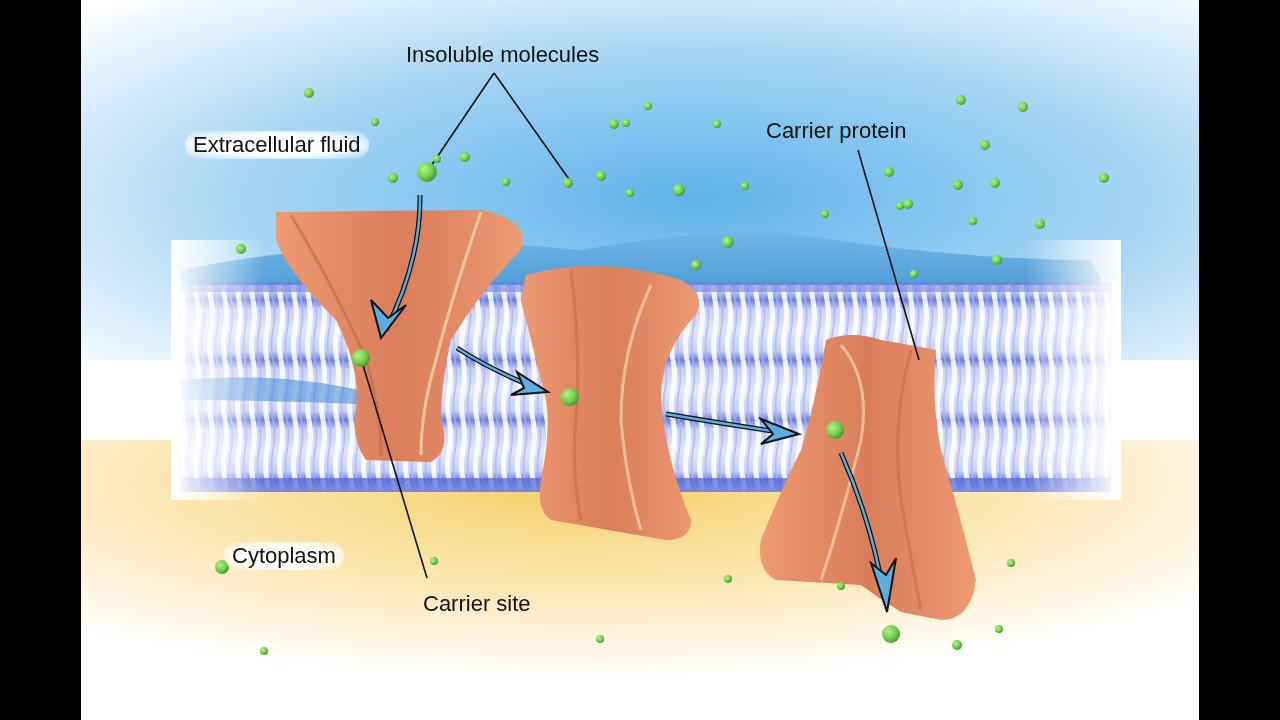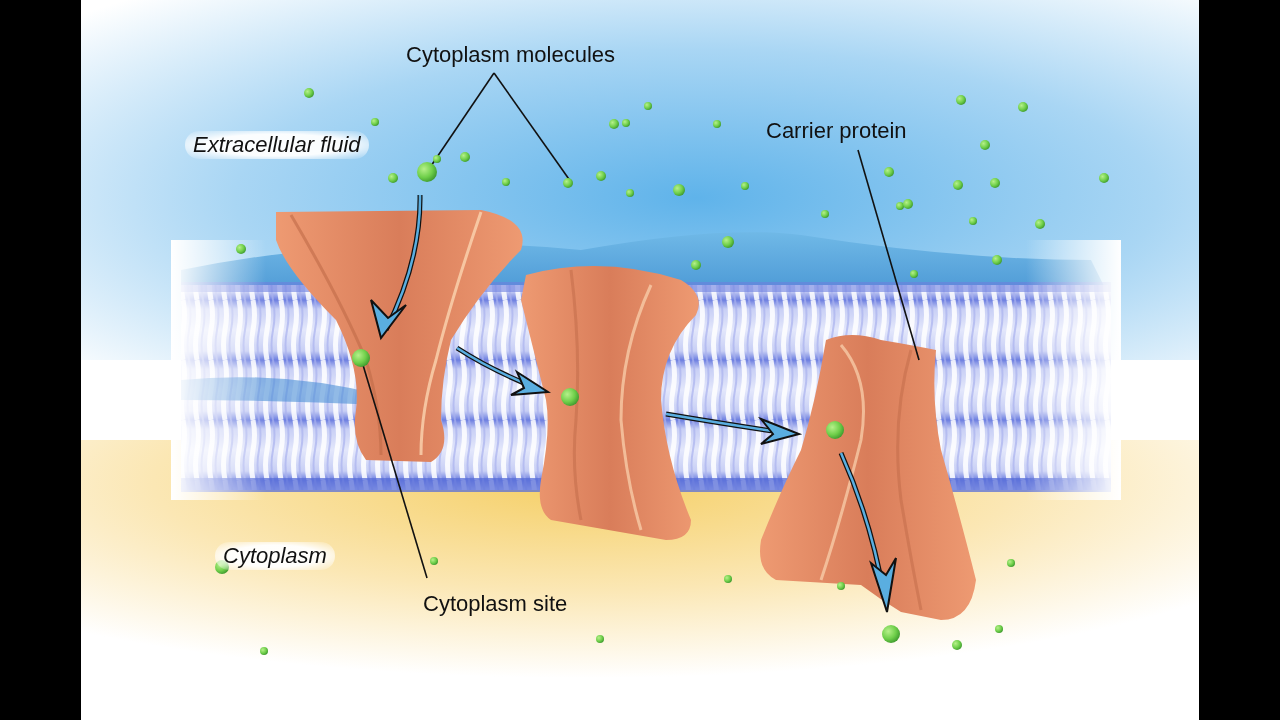--- a/index.html
+++ b/index.html
@@ -1,20 +1,20 @@
 <!DOCTYPE html>
 <html><head>
 <meta charset="utf-8">
 <style>
   html, body { margin:0; padding:0; width:1280px; height:720px; overflow:hidden; background:#000; }
   #stage { position:absolute; left:0; top:0; width:1280px; height:720px; background:#000; }
   #canvas { position:absolute; left:81px; top:0; width:1118px; height:720px; background:#fff; overflow:hidden; }
   svg#art { position:absolute; left:0; top:0; width:1118px; height:720px; }
   .lbl { position:absolute; font-family:"Liberation Sans", sans-serif; color:#111; font-size:22px; white-space:nowrap; line-height:1; }
-  .lbl.it { font-style:italic; }
+  .lbl.it { }
   .halo { padding:3px 8px; border-radius:14px; background:radial-gradient(ellipse at center, rgba(255,255,255,0.95) 55%, rgba(255,255,255,0) 100%); }
 </style>
 </head>
 <body>
 
 <div id="stage">
   <div id="canvas">
     <svg id="art" viewBox="0 0 1118 720" xmlns="http://www.w3.org/2000/svg">
       <defs>
         <radialGradient id="fluidGrad" cx="0.55" cy="0.55" r="0.75">
@@ -161,19 +161,19 @@
         <circle cx="183" cy="651" r="4"></circle>
         <circle cx="519" cy="639" r="4"></circle>
         <circle cx="647" cy="579" r="4"></circle>
         <circle cx="760" cy="586" r="4"></circle>
         <circle cx="876" cy="645" r="5"></circle>
         <circle cx="918" cy="629" r="4"></circle>
         <circle cx="930" cy="563" r="4"></circle>
       </g>
     </svg>
 
-    <div class="lbl" style="left:325px; top:44px;">Cytoplasm molecules</div>
+    <div class="lbl" style="left:325px; top:44px;">Insoluble molecules</div>
     <div class="lbl it halo" style="left:104px; top:131px;">Extracellular fluid</div>
     <div class="lbl" style="left:685px; top:120px;text-align:right;">Carrier protein</div>
-    <div class="lbl it halo" style="left:134px; top:542px;">Cytoplasm</div>
-    <div class="lbl" style="left:342px; top:593px;">Cytoplasm site</div>
+    <div class="lbl it halo" style="left:143px; top:542px;">Cytoplasm</div>
+    <div class="lbl" style="left:342px; top:593px;">Carrier site</div>
   </div>
 </div>
 
 </body></html>

